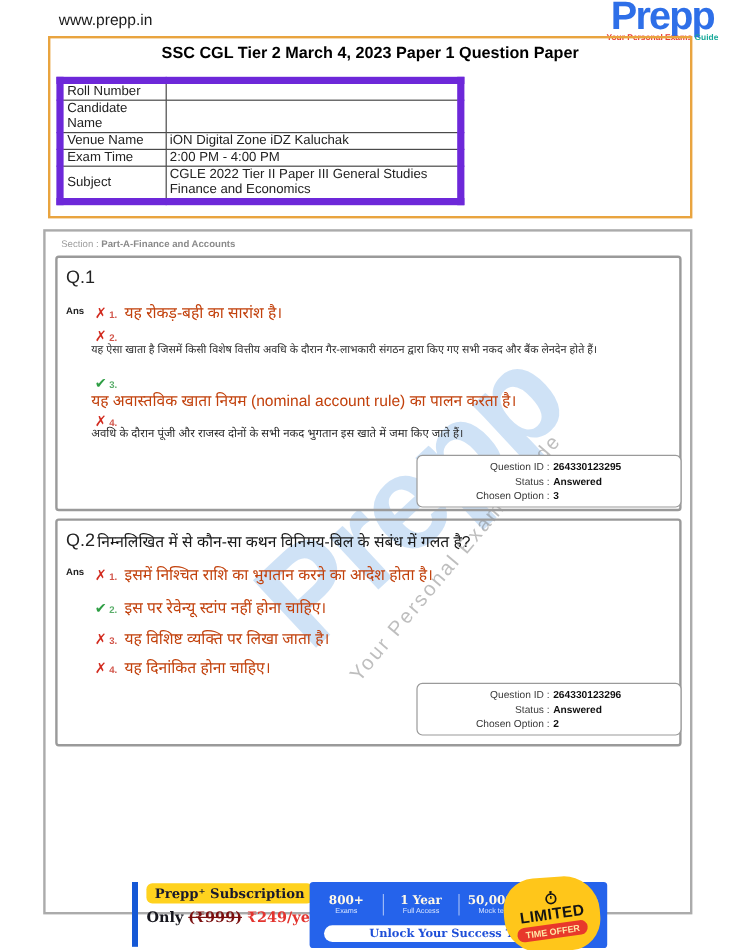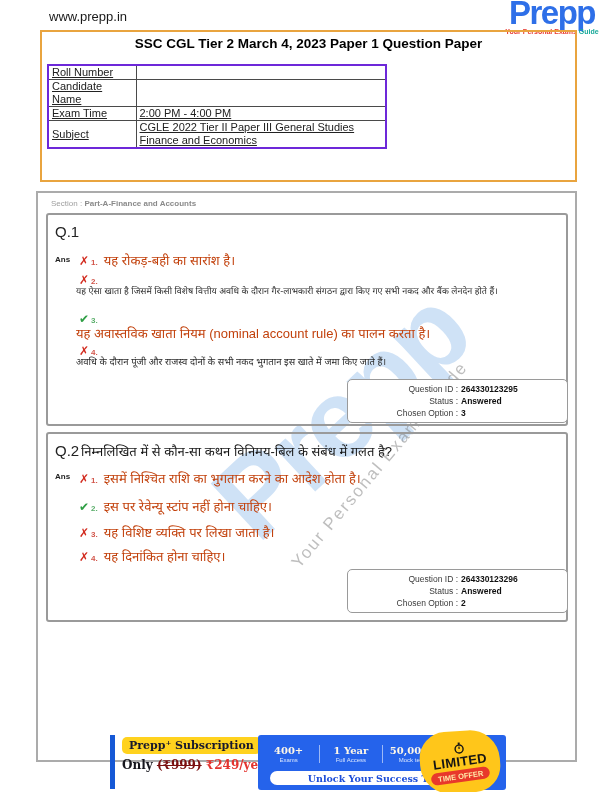--- a/index.html
+++ b/index.html
@@ -19,21 +19,21 @@
   .logo-word { font-size:33px; font-weight:bold; letter-spacing:-1.5px; color:#2e6fe8; }
   .logo-tag { font-size:7px; font-weight:bold; margin-top:-4px; white-space:nowrap; }
   .logo-tag .tg-main { color:#e8392f; }
   .logo-tag .tg-accent { color:#18a999; }
 
   
   .title-box { position:absolute; left:40px; top:30px; width:537px; height:152px; border:2px solid #e9a43f; background:transparent; }
   .paper-title { margin-top:4px; text-align:center; font-size:13.5px; font-weight:bold; color:#000; }
   .info-table { position:absolute; left:5px; top:32px; width:340px; border-collapse:collapse; font-size:11px; color:#222; }
   .info-table td { border:1px solid #4a4a4a; padding:0 3px; line-height:13px; height:14px; vertical-align:middle; }
-  .info-table { border:2px solid #6d28d9;text-decoration:underline; }
+  .info-table { border:6px solid #6d28d9; }
   .info-table td.lbl { width:88px; }
 
   
   .wm-layer { position:absolute; inset:0; z-index:0; pointer-events:none; }
   .wm-brand {
     position:absolute; left:160px; top:250px; width:360px; height:330px;
     display:flex; align-items:center; justify-content:center;
     transform:rotate(-43deg);
     font-size:112px; font-weight:bold; letter-spacing:-4px;
     color:rgba(148,190,236,0.45);
@@ -142,20 +142,24 @@
     <tbody>
         <tr>
       <td class="lbl">Roll Number</td>
       <td></td>
     </tr>
     <tr>
       <td class="lbl">Candidate Name</td>
       <td></td>
     </tr>
     <tr>
+      <td class="lbl">Venue Name</td>
+      <td>iON Digital Zone iDZ Kaluchak</td>
+    </tr>
+    <tr>
       <td class="lbl">Exam Time</td>
       <td>2:00 PM - 4:00 PM</td>
     </tr>
     <tr>
       <td class="lbl">Subject</td>
       <td>CGLE 2022 Tier II Paper III General Studies Finance and Economics</td>
     </tr>
   </tbody>
     </table>
 </div>
@@ -262,21 +266,21 @@
   <div class="bn-bar"></div>
   <div class="bn-left">
     <div class="bn-pill">Prepp⁺ Subscription</div>
     <div class="bn-price">
       <span class="p-only">Only </span><span class="p-old">(₹999)</span><span class="p-new"> ₹249/year</span>
     </div>
   </div>
   <div class="bn-blue">
     <div class="bn-stats">
       <div class="bn-stat">
-        <div class="bn-stat-v">400+</div>
+        <div class="bn-stat-v">800+</div>
         <div class="bn-stat-l">Exams</div>
       </div>
       <div class="bn-stat">
         <div class="bn-stat-v">1 Year</div>
         <div class="bn-stat-l">Full Access</div>
       </div>
       <div class="bn-stat">
         <div class="bn-stat-v">50,000+</div>
         <div class="bn-stat-l">Mock tests</div>
       </div>

